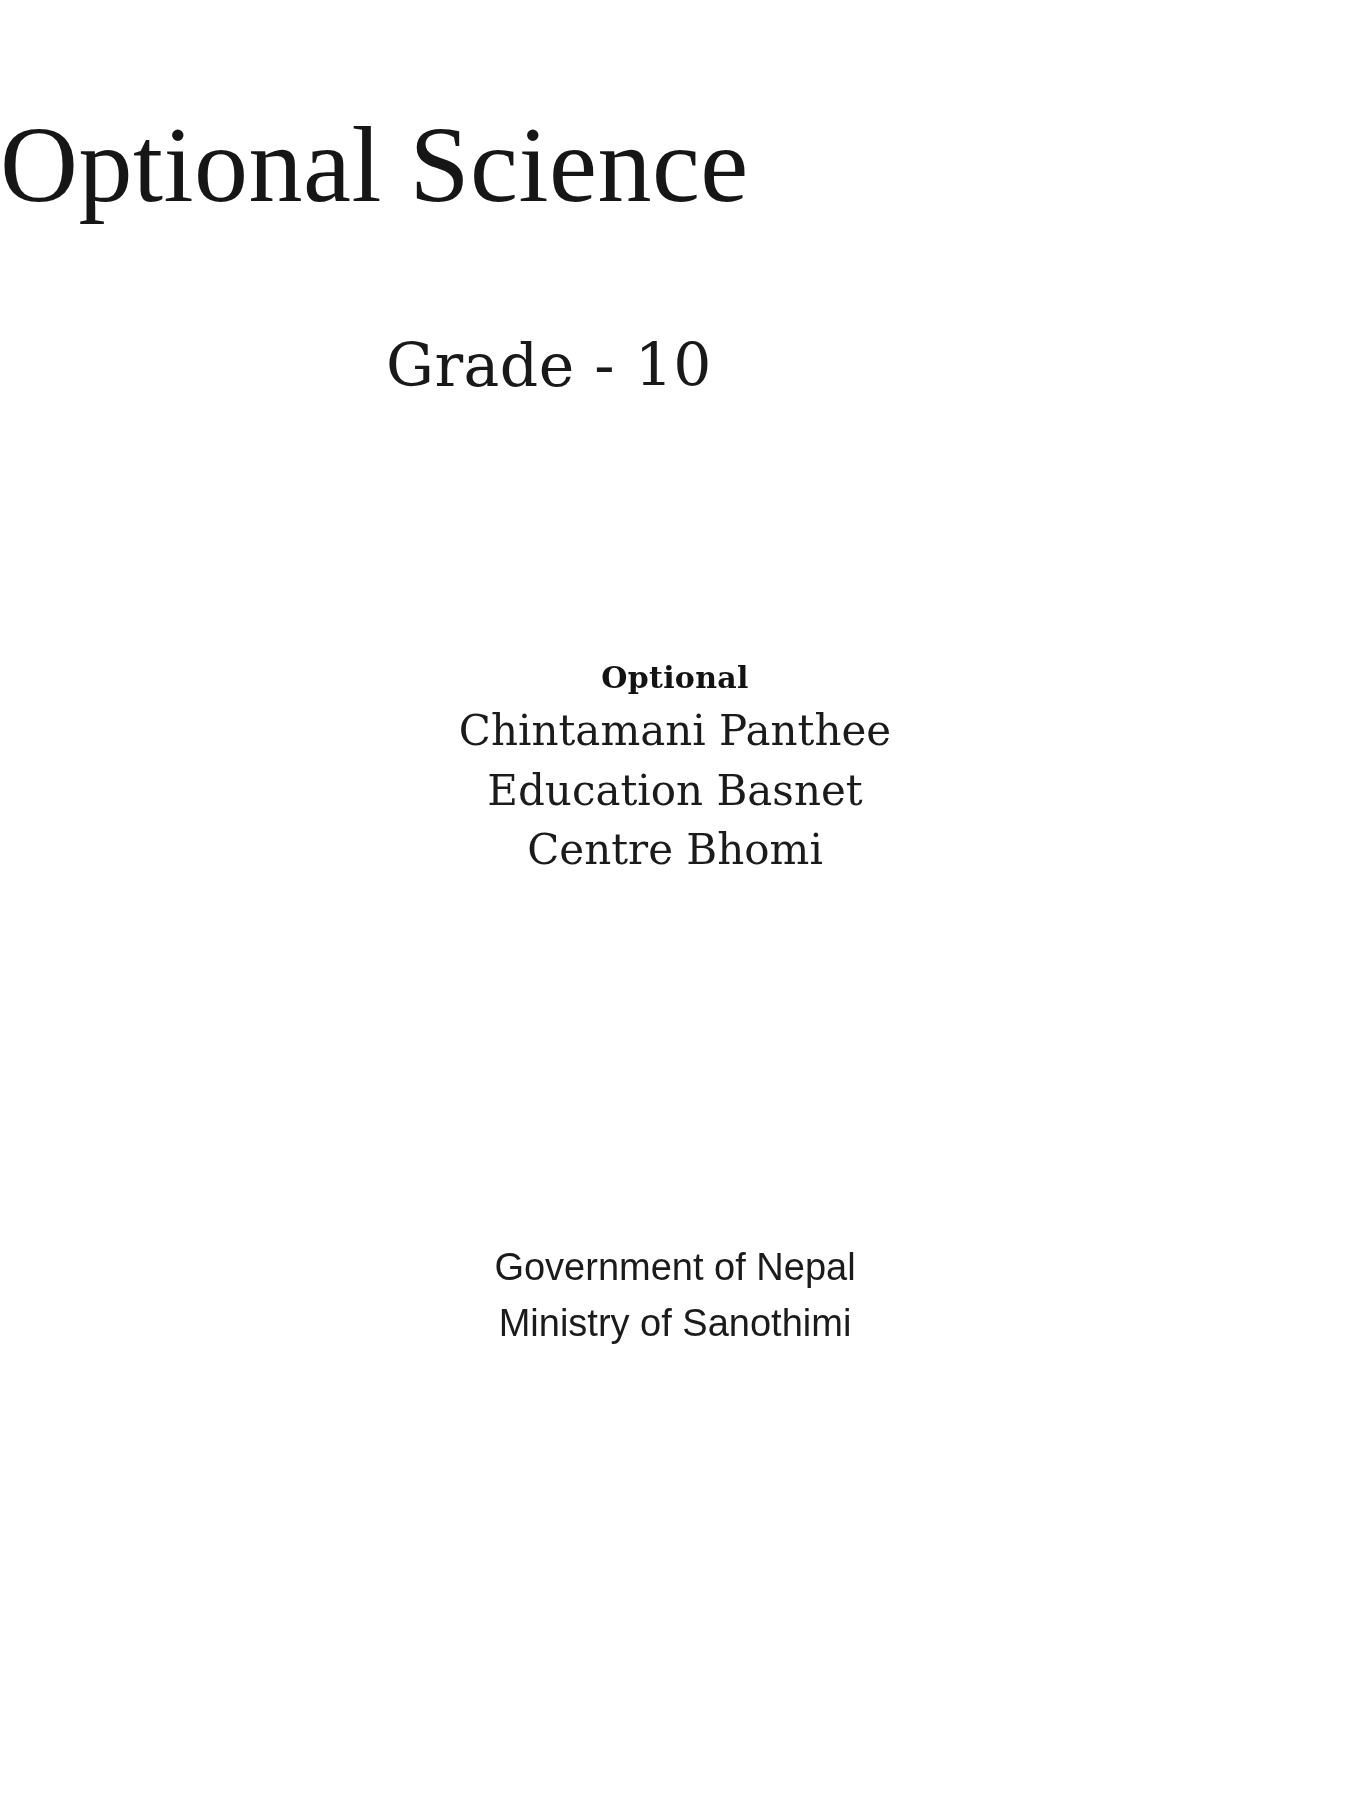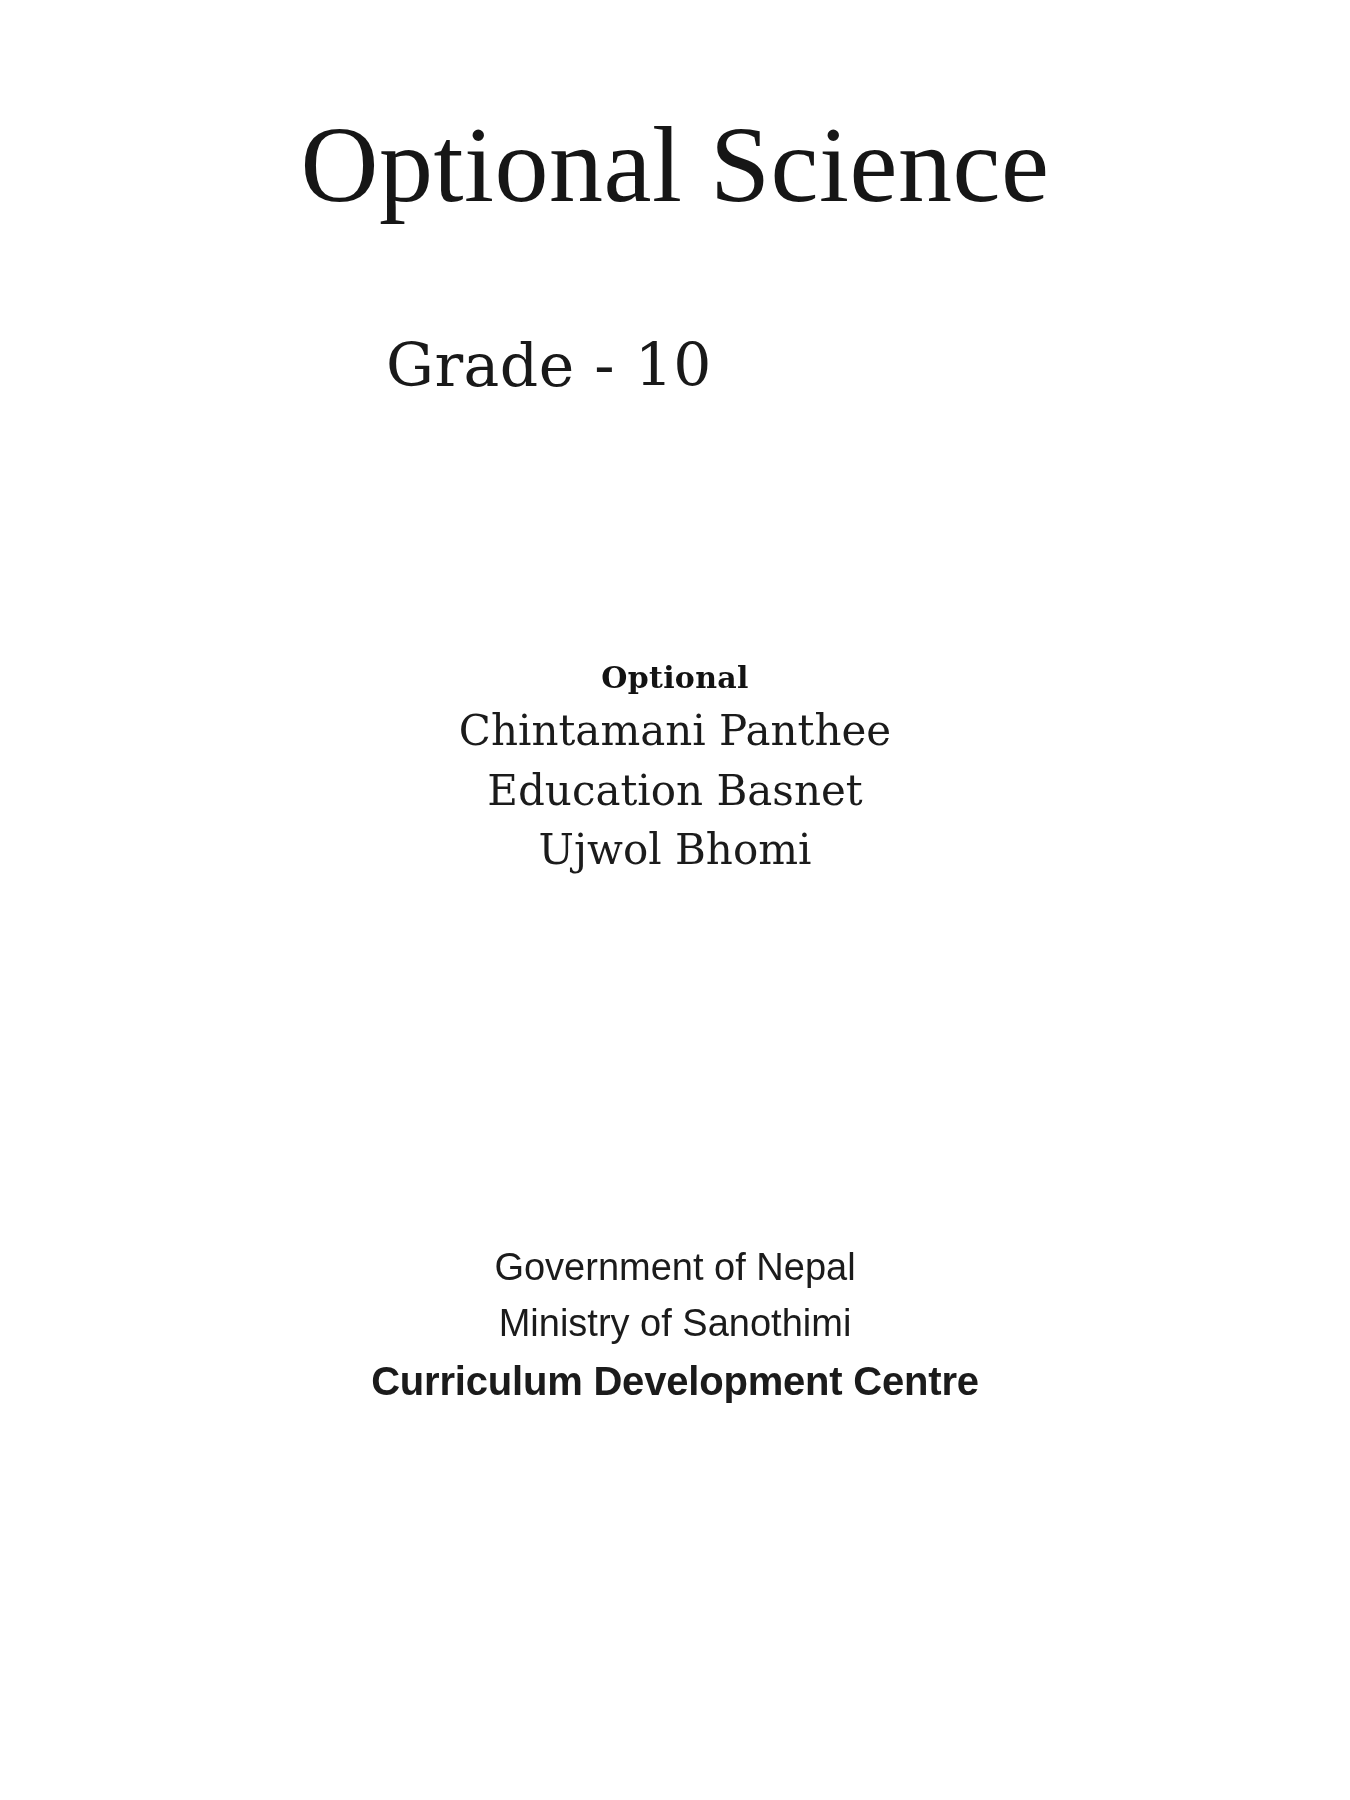--- a/index.html
+++ b/index.html
@@ -22,21 +22,21 @@
     box-sizing: border-box;
     background: #ffffff;
     overflow: hidden;
   }
 
   .title-block {
     position: absolute;
     top: 108px;
     left: 0;
     width: 1350px;
-    text-align: center;
+    text-align: left;
   }
 
   .book-title {
     font-family: "Liberation Serif", serif;
     font-size: 108px;
     line-height: 1.05;
     font-weight: 400;
     letter-spacing: 0.5px;
     color: #161616;
     margin: 0;
@@ -110,22 +110,21 @@
   <div class="title-block">
     <h1 class="book-title">Optional Science</h1>
   </div>
 
   <div class="grade-line">Grade - 10</div>
 
   <div class="authors-block">
     <div class="authors-heading">Optional</div>
     <div class="author-name">Chintamani Panthee</div>
     <div class="author-name">Education Basnet</div>
-    <div class="author-name">Ujwol Bhomi</div>
+    <div class="author-name">Centre Bhomi</div>
   </div>
 
   <div class="publisher-block">
     <div class="pub-line">Government of Nepal</div>
     <div class="pub-line">Ministry of Sanothimi</div>
-    <div class="pub-line strong">Curriculum Development Centre</div>
   </div>
 
 </div>
 
 </body></html>

